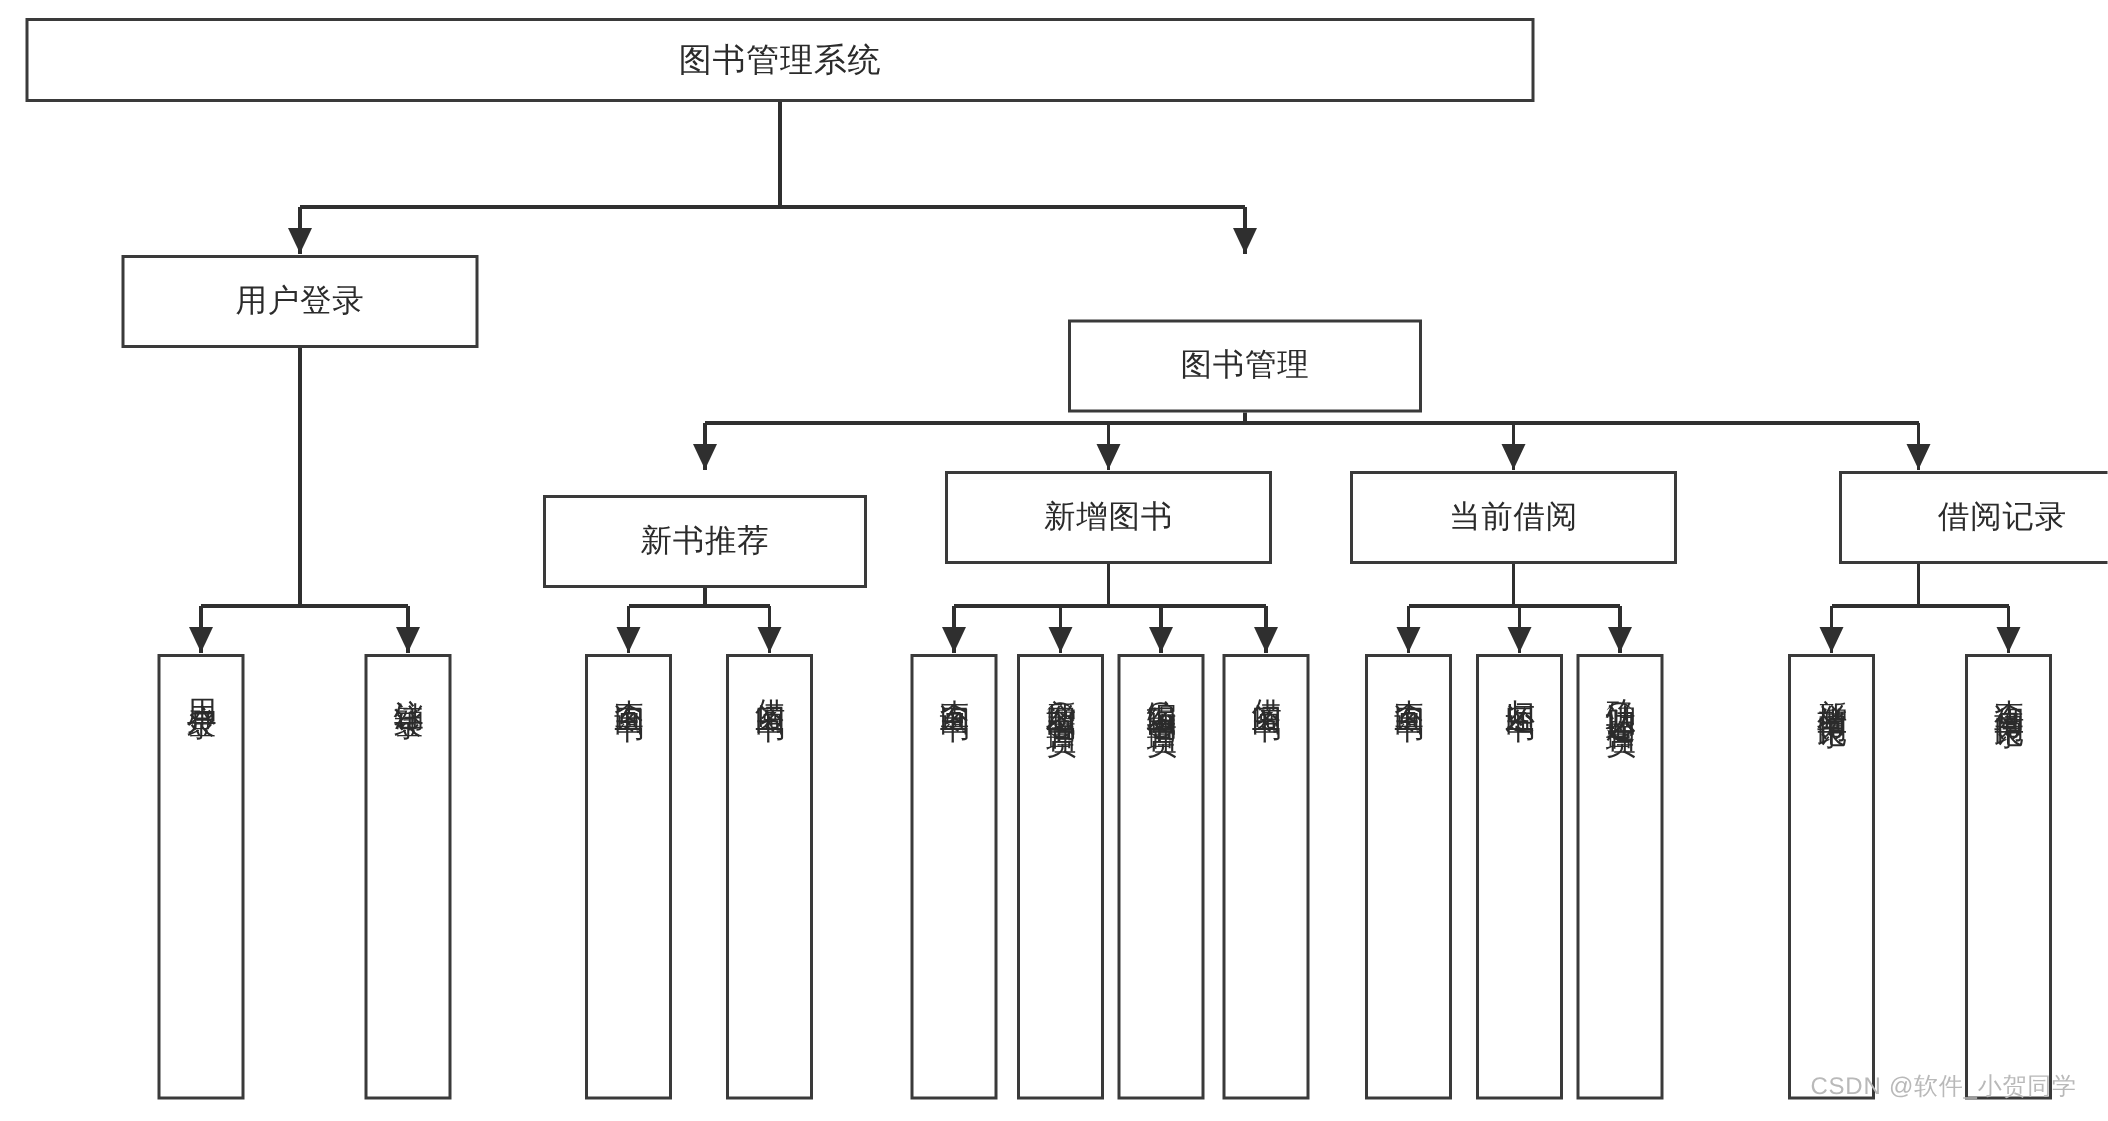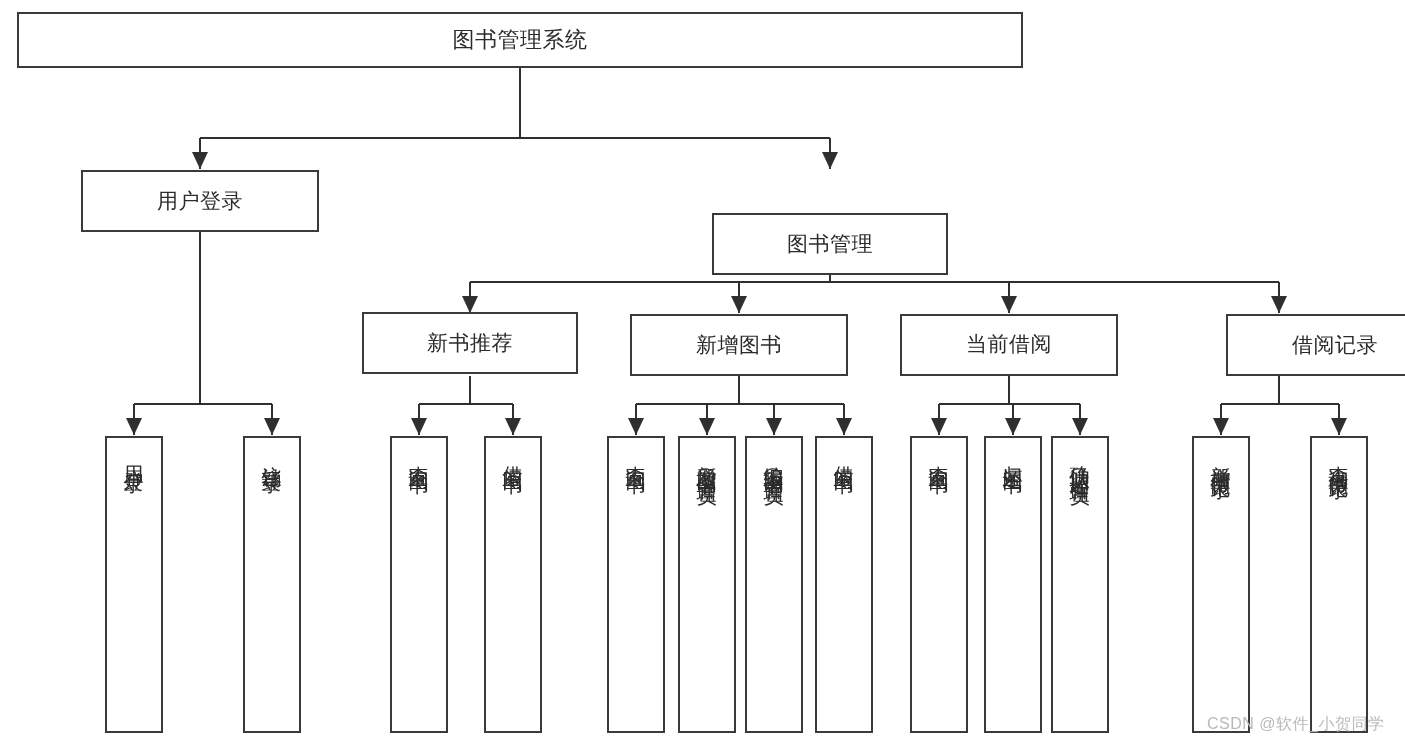--- a/index.html
+++ b/index.html
@@ -136,21 +136,21 @@
   <div id="node-layer">
       <div class="node horiz root" style="left: 17px; top: 12px; width: 1006px; height: 56px;">
         <span class="label">图书管理系统</span>
       </div>
       <div class="node horiz level2" style="left: 81px; top: 170px; width: 238px; height: 62px;">
         <span class="label">用户登录</span>
       </div>
       <div class="node horiz level2" style="left: 712px; top: 170px; width: 236px; height: 62px; margin-top: 43px;">
         <span class="label">图书管理</span>
       </div>
-      <div class="node horiz level3" style="left: 362px; top: 312px; width: 216px; height: 62px; align-items: center;">
+      <div class="node horiz level3" style="left: 362px; top: 330px; width: 216px; height: 62px; align-items: center;">
         <span class="label">新书推荐</span>
       </div>
       <div class="node horiz level3" style="left: 630px; top: 314px; width: 218px; height: 62px;">
         <span class="label">新增图书</span>
       </div>
       <div class="node horiz level3" style="left: 900px; top: 314px; width: 218px; height: 62px; font-family: Liberation Serif, serif;">
         <span class="label">当前借阅</span>
       </div>
       <div class="node horiz level3" style="left: 1226px; top: 314px; width: 218px; height: 62px;">
         <span class="label">借阅记录</span>

